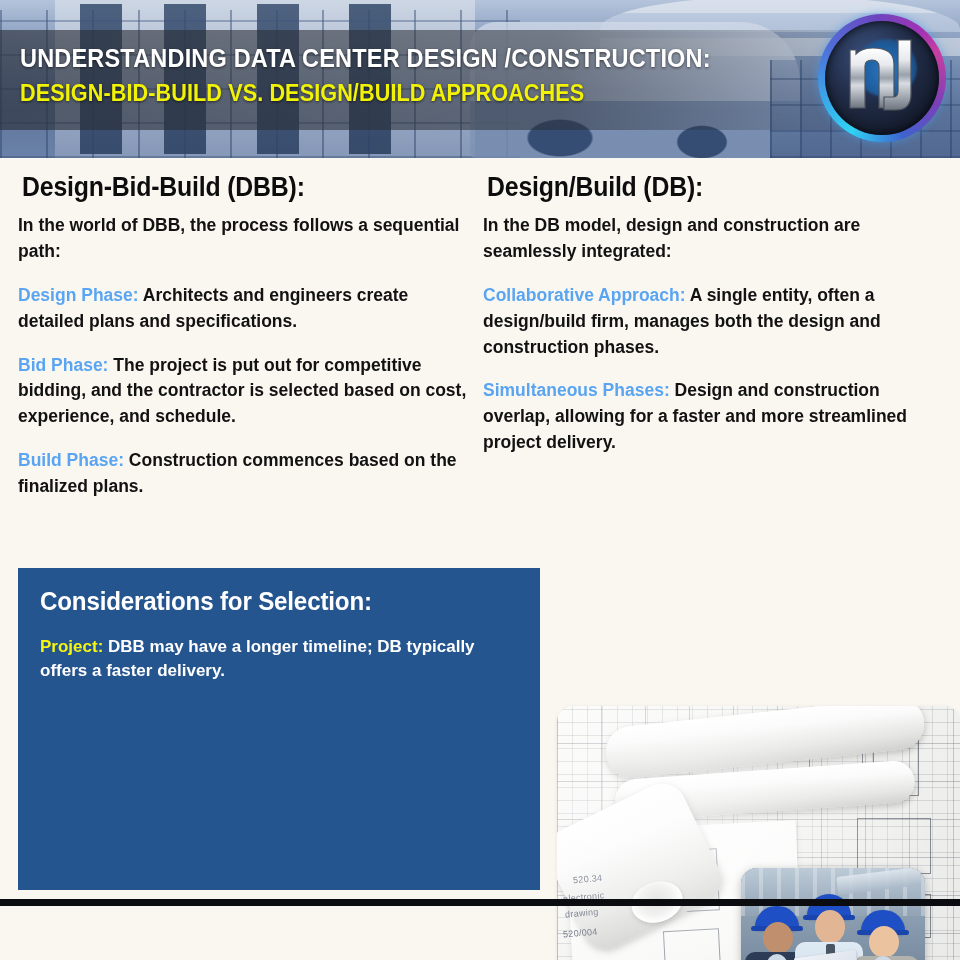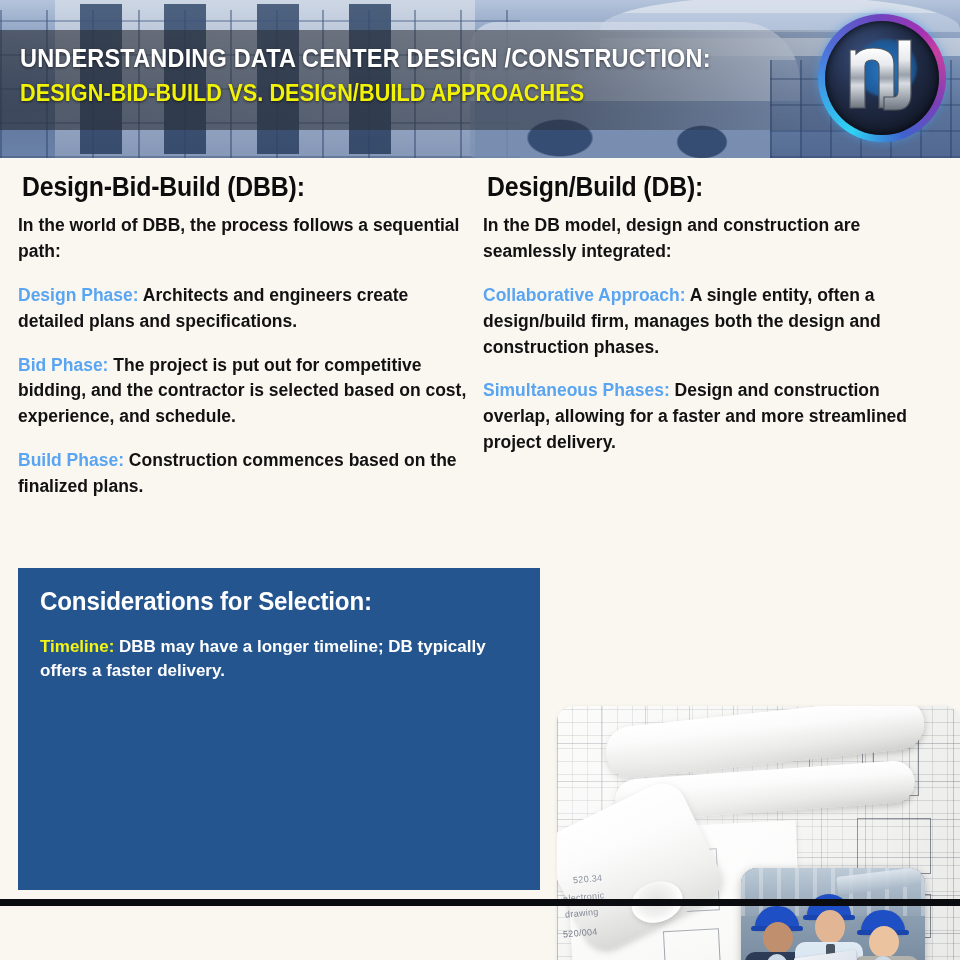--- a/index.html
+++ b/index.html
@@ -432,21 +432,21 @@
         <span class="lbl-blue">Simultaneous Phases:</span><span> Design and construction overlap, allowing for a faster and more streamlined project delivery.</span>
       </p>
     </div>
 
     <div id="considerations">
       <h3>Considerations for Selection:</h3>
 
 
 
       <p>
-        <span class="lbl-yellow">Timeline:</span><span> DBB may have a longer timeline; DB typically offers a faster delivery.</span>
+        <span class="lbl-yellow">Project:</span><span> DBB may have a longer timeline; DB typically offers a faster delivery.</span>
       </p>
     </div>
 
     <div id="blueprint-photo">
       <div class="bp-base"></div>
       <div class="bp-grid"></div>
       <div class="bp-lines"></div>
 
       <div class="bp-detail" style="left:252px;top:34px;width:54px;height:46px;"></div>
       <div class="bp-detail" style="left:316px;top:30px;width:46px;height:60px;"></div>

